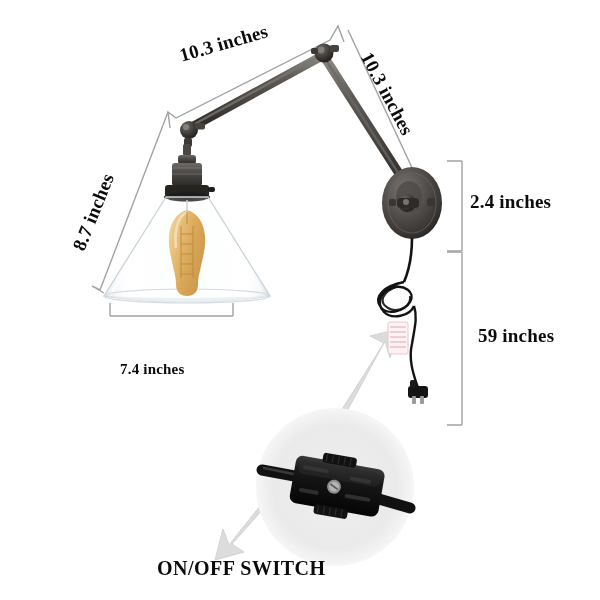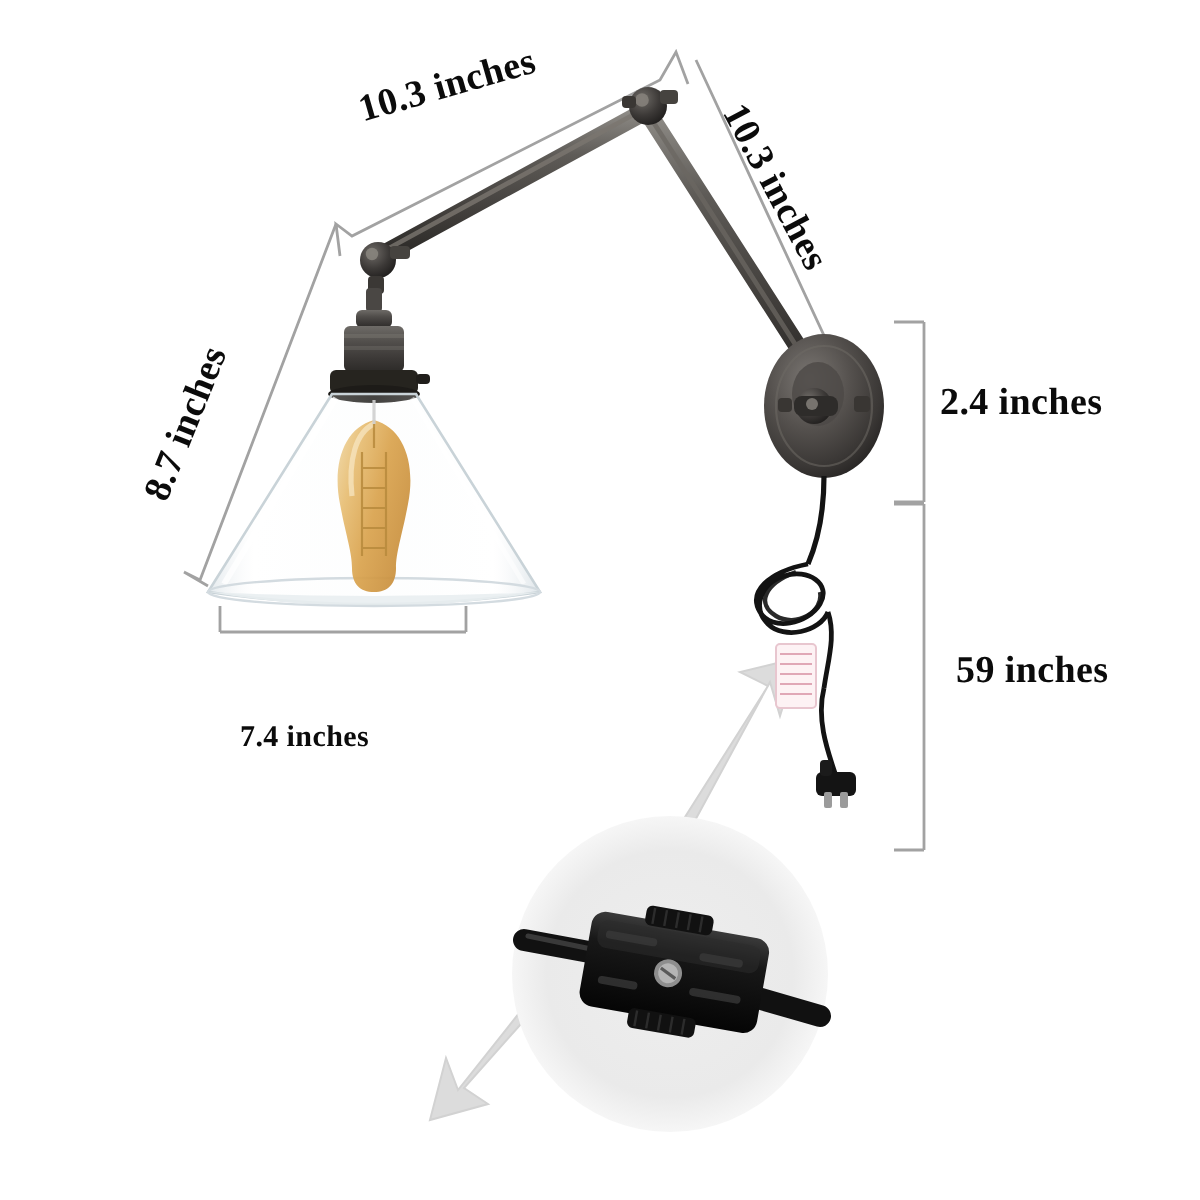--- a/index.html
+++ b/index.html
@@ -249,14 +249,15 @@
   <div class="dim-label" id="lbl-arm2">10.3 inches</div>
 
   <div class="dim-label" id="lbl-height">8.7 inches</div>
 
   <div class="dim-label" id="lbl-plate">2.4 inches</div>
 
   <div class="dim-label" id="lbl-cord">59 inches</div>
 
   <div class="dim-label" id="lbl-width">7.4 inches</div>
 
+  <div class="dim-label" id="lbl-switch">ON/OFF SWITCH</div>
 
 </div>
 
 </body></html>

